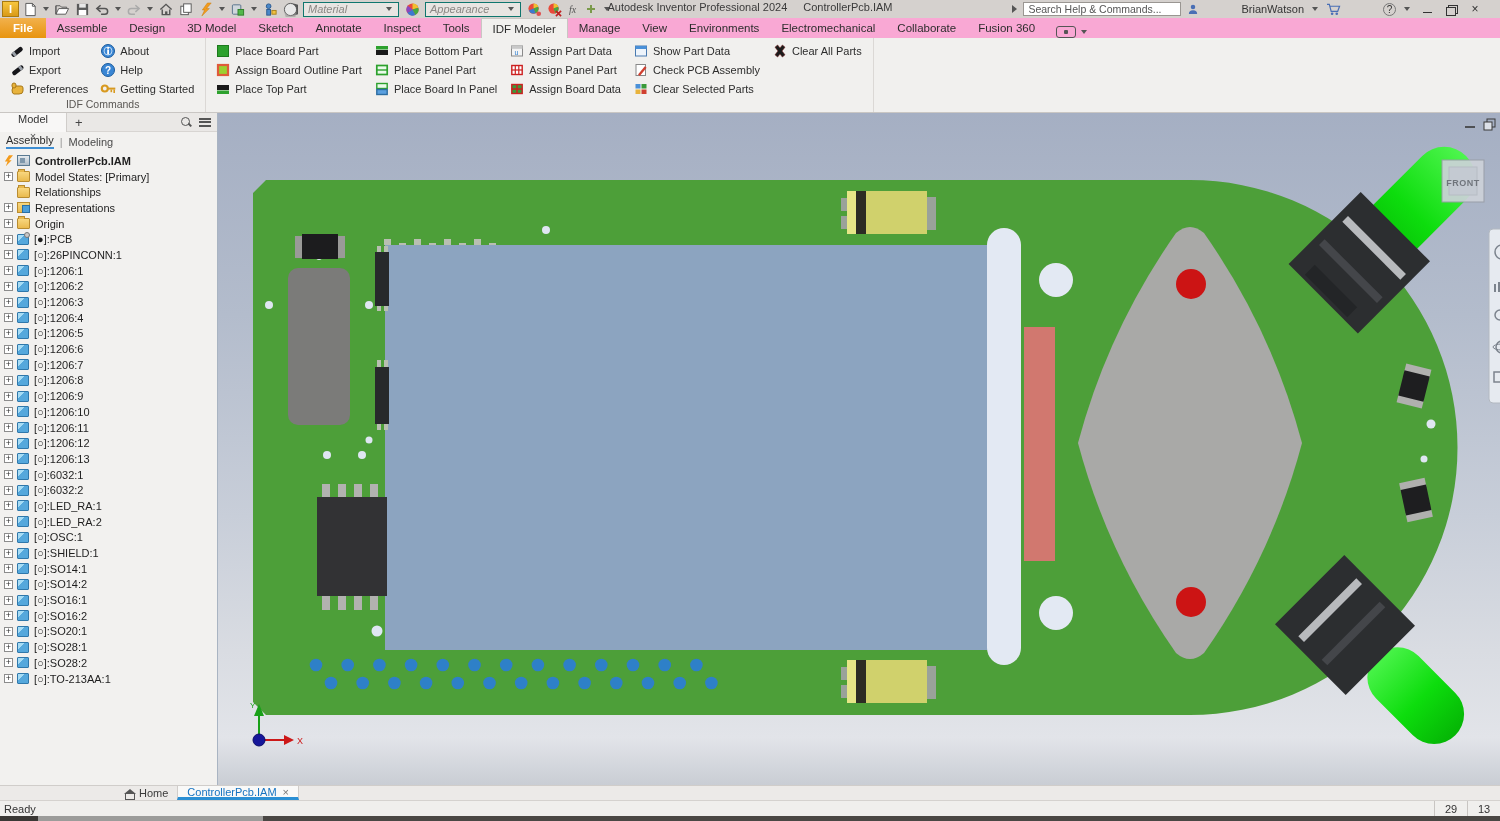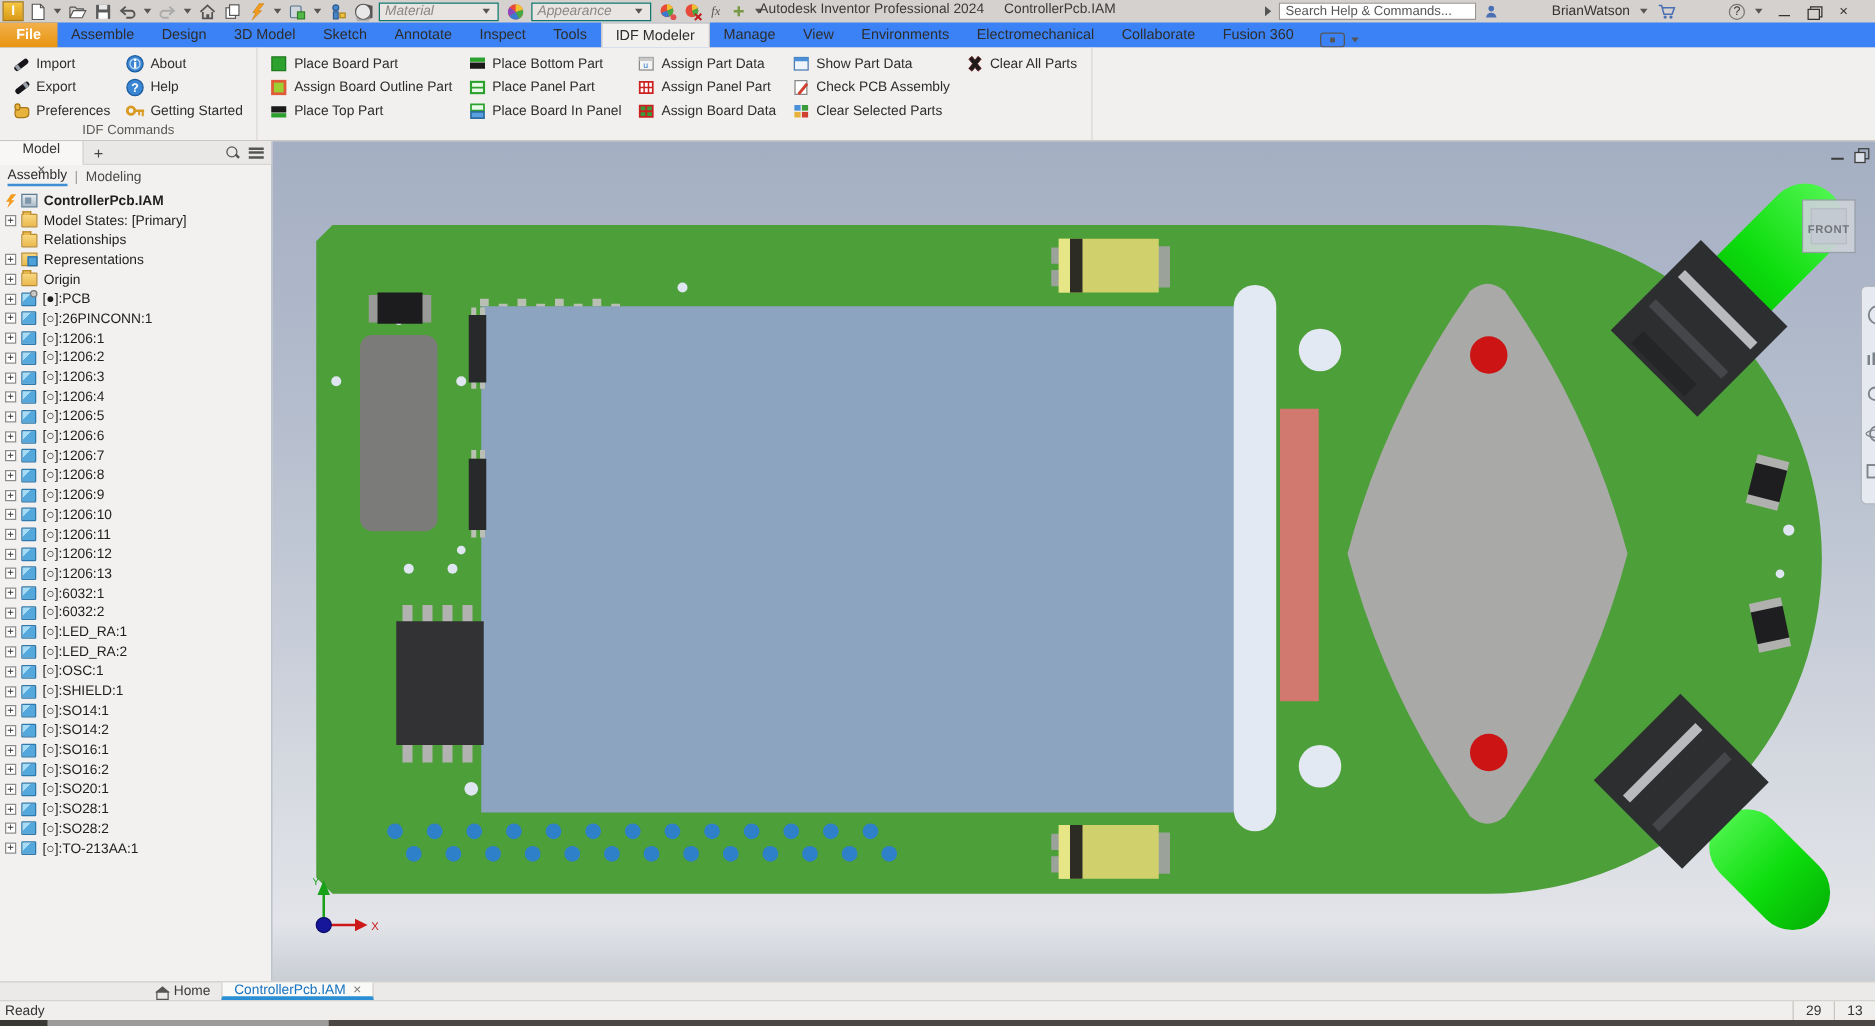--- a/index.html
+++ b/index.html
@@ -23,21 +23,21 @@
   #help-search{width:158px;height:14px;border:1px solid #9a9692;background:#fff;font-size:10.5px;padding:0 4px;color:#444;}
   #help-search::placeholder{color:#555;}
   .tb-label{font-size:11px;color:#333;margin-left:36px;}
   .winbtn{width:18px;height:14px;display:flex;align-items:center;justify-content:center;color:#333;font-size:12px;}
   .wm{width:9px;height:1px;background:#333;margin-top:6px;}
   .wr{position:relative;width:10px;height:9px;}
   .wr:before{content:"";position:absolute;left:2px;top:0;width:8px;height:7px;border:1px solid #333;}
   .wr:after{content:"";position:absolute;left:0;top:2px;width:8px;height:7px;border:1px solid #333;background:#d5d1ce;}
 
   
-  #tabrow{position:absolute;left:0;top:18px;width:1500px;height:20px;background:#3b82f6;display:flex;align-items:flex-end;}
+  #tabrow{position:absolute;left:0;top:18px;width:1500px;height:20px;background:#f9a8d4;display:flex;align-items:flex-end;}
   .rtab{height:20px;line-height:20px;padding:0 11px;font-size:11.5px;color:#2d2d2d;white-space:nowrap;}
   .rtab.file{background:linear-gradient(#f2b14c,#e8940f);color:#fff;font-weight:bold;padding:0 13px;}
   .rtab.active{background:#f1f0ee;border:1px solid #c9c6c3;border-bottom:none;}
   .tab-extra{display:flex;align-items:center;gap:3px;margin-left:10px;}
   .winswitch{width:20px;height:12px;border:1px solid #555;border-radius:3px;position:relative;}
   .winswitch:after{content:"";position:absolute;left:7px;top:3px;width:4px;height:4px;background:#555;border-radius:1px;}
 
   
   #ribbon{position:absolute;left:0;top:38px;width:1500px;height:75px;background:#f1f0ee;border-bottom:1px solid #c9c6c3;display:flex;}
   .rpanel{position:relative;height:74px;border-right:1px solid #dbd8d5;padding:3px 4px 0 4px;}

